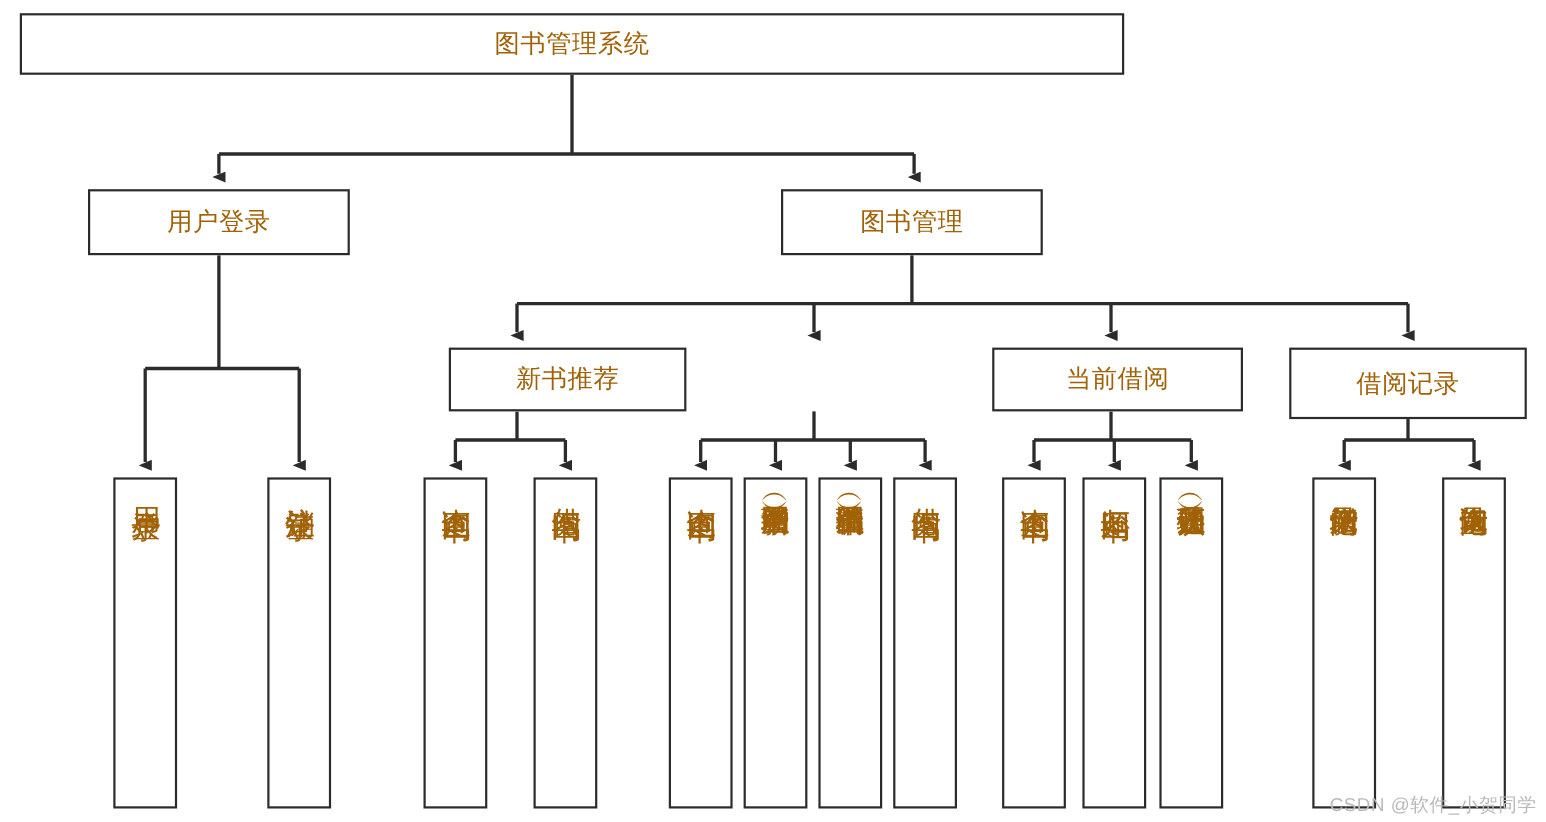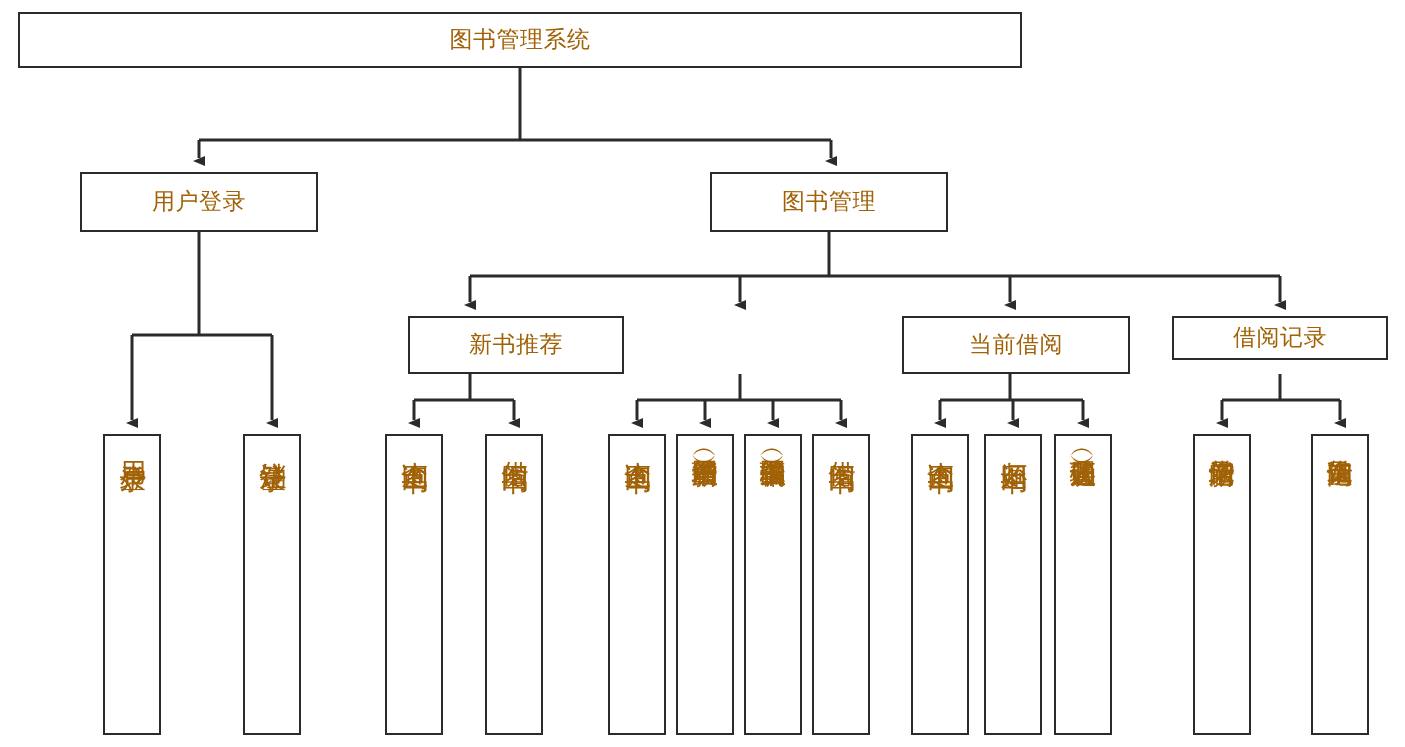--- a/index.html
+++ b/index.html
@@ -143,21 +143,21 @@
   <div class="node-box node-h" style="left:710px; top:172px; width:238px; height:60px;">
     <span class="node-label">图书管理</span>
   </div>
 
   <div class="node-box node-h" style="left:362px; top:316px; width:216px; height:58px;margin-left:46px;">
     <span class="node-label">新书推荐</span>
   </div>
   <div class="node-box node-h" style="left:902px; top:316px; width:228px; height:58px;">
     <span class="node-label">当前借阅</span>
   </div>
-  <div class="node-box node-h" style="left:1172px; top:316px; width:216px; height:44px;">
+  <div class="node-box node-h" style="left:1172px; top:316px; width:216px; height:65px;">
     <span class="node-label">借阅记录</span>
   </div>
 
   <div class="node-box node-v" style="left:103px; top:434px; width:58px; height:301px;">
     <span class="node-label">用户登录</span>
   </div>
   <div class="node-box node-v" style="left:243px; top:434px; width:58px; height:301px;">
     <span class="node-label">注销登录</span>
   </div>
 
@@ -191,14 +191,15 @@
     <span class="node-label">确认归还（管理员）</span>
   </div>
 
   <div class="node-box node-v tight" style="left:1193px; top:434px; width:58px; height:301px;">
     <span class="node-label">新增借阅记录</span>
   </div>
   <div class="node-box node-v tight" style="left:1311px; top:434px; width:58px; height:301px;">
     <span class="node-label">查询借阅记录</span>
   </div>
 
+  <div class="watermark">CSDN @软件_小贺同学</div>
 
 </div>
 
 </body></html>

